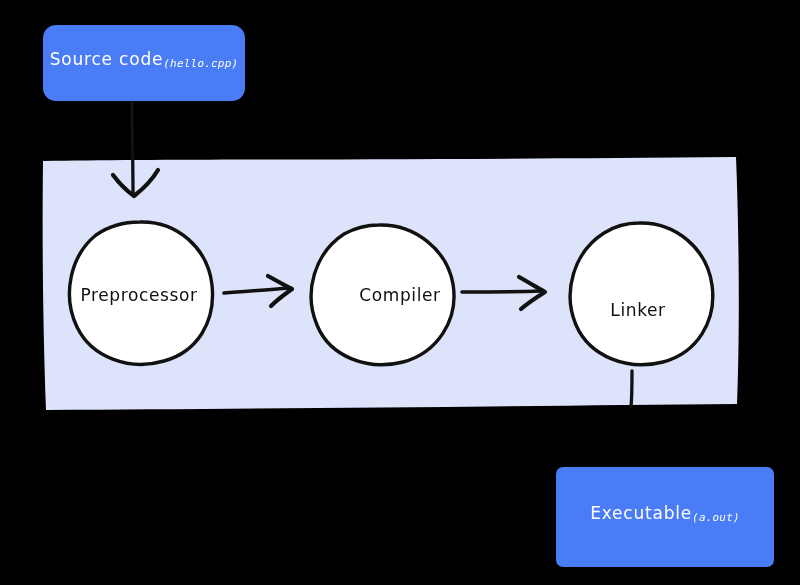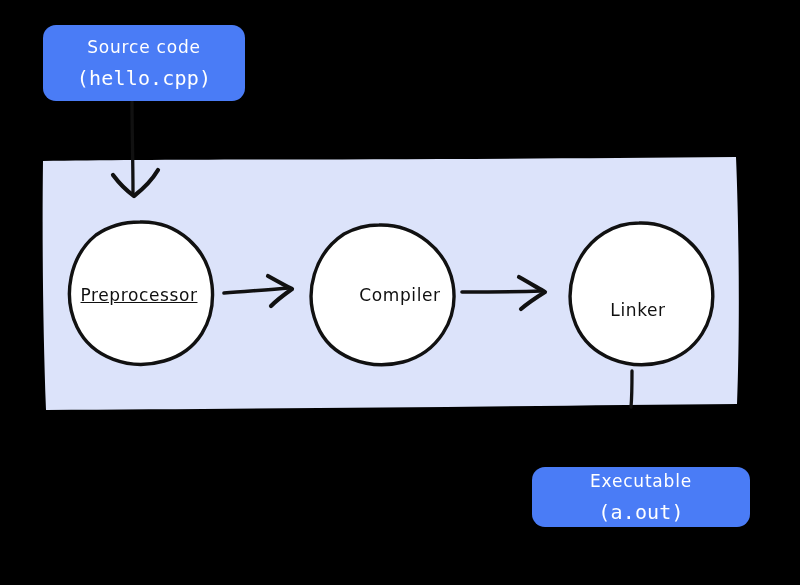--- a/index.html
+++ b/index.html
@@ -38,49 +38,50 @@
     white-space: nowrap;
     transform: translate(-50%, -50%);
     pointer-events: none;
   }
   .box {
     position: absolute;
     background: #4a7cf6;
     border-radius: 13px;
     box-sizing: border-box;
     display: flex;
-    flex-direction: column;
     align-items: center;
     justify-content: center;
     color: #ffffff;
     font-family: "DejaVu Sans", sans-serif;
   }
   .box .line1 {
     font-size: 17px;
     letter-spacing: 0.8px;
     margin-bottom: 9px;
   }
   .box .line2 {
-    font-size: 20px;
+    font-size: 11px;
     font-family: "DejaVu Sans Mono", monospace;
     letter-spacing: 0.2px;
+    font-style: italic;
   }
   #box-source {
     left: 43px;
     top: 25px;
     width: 202px;
     height: 76px;
   }
   #box-exec {
-    left: 532px;
+    left: 556px;
     top: 467px;
     width: 218px;
-    height: 60px;
+    height: 100px;
+    border-radius: 7px;
   }
-  #label-preprocessor { left: 139px; top: 295px; text-decoration: underline; }
+  #label-preprocessor { left: 139px; top: 295px; }
   #label-compiler     { left: 400px; top: 295px; }
   #label-linker       { left: 638px; top: 310px; }
 </style>
 </head>
 <body>
 
 <div id="canvas">
 
   <svg id="sketch" viewBox="0 0 800 585">
 

